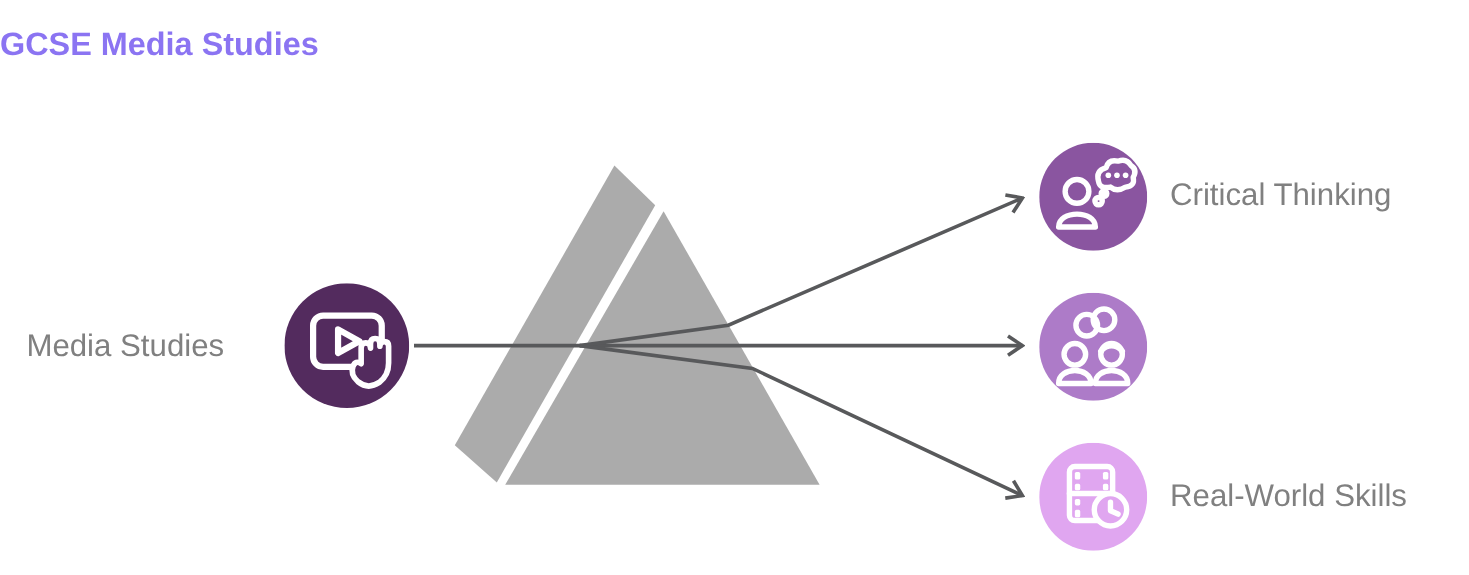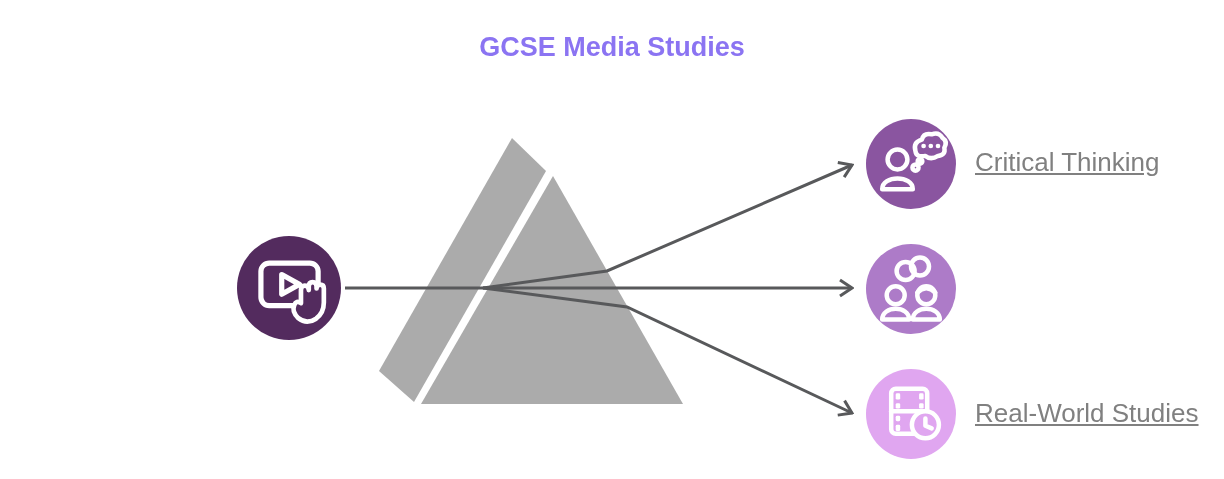--- a/index.html
+++ b/index.html
@@ -5,32 +5,29 @@
   html,body{margin:0;padding:0;background:#ffffff;}
   #canvas{
     position:relative;
     width:1224px;height:479px;
     background:#ffffff;
     font-family:"Liberation Sans", sans-serif;
     overflow:hidden;
   }
   .title{
     position:absolute;top:22px;left:0;right:0;
-    text-align:center;
     font-size:27px;font-weight:bold;
     color:#8b74f2;
-    margin-top:10px;
   }
   .side-label{
     position:absolute;
     font-size:26px;
     color:#808080;
     white-space:nowrap;
     line-height:30px;
-    text-decoration:underline;
   }
   #label-media{left:22px;top:273px;}
   #label-critical{left:975px;top:147px;}
   #label-creativity{left:975px;top:273px;}
   #label-realworld{left:975px;top:398px;}
   .node{position:absolute;}
   #node-media{left:237px;top:236px;width:104px;height:104px;}
   #node-critical{left:866px;top:119px;width:90px;height:90px;}
   #node-creativity{left:866px;top:244px;width:90px;height:90px;}
   #node-realworld{left:866px;top:369px;width:90px;height:90px;}
@@ -39,20 +36,21 @@
   .glyph-fill{fill:#ffffff;stroke:none;}
   #overlay{position:absolute;left:0;top:0;width:1224px;height:479px;}
 </style>
 </head>
 <body>
 
 <div id="canvas">
 
   <div class="title">GCSE Media Studies</div>
 
+  <div class="side-label" id="label-media">Media Studies</div>
 
   <svg id="overlay" viewBox="0 0 1224 479" xmlns="http://www.w3.org/2000/svg">
     <defs>
       <marker id="arrow" viewBox="-14 -10 16 20" refX="0" refY="0" markerWidth="16" markerHeight="20" orient="auto" markerUnits="userSpaceOnUse">
         <path d="M-12 -8 L0 0 L-12 8" fill="none" stroke-width="3" stroke="#58595b"></path>
       </marker>
     </defs>
 
     <polygon points="512,138 546,171 414,402 379,371" fill="#ababab"></polygon>
     <polygon points="553,176 683,404 421,404" fill="#ababab"></polygon>
@@ -107,15 +105,15 @@
       <rect class="glyph-fill" x="33" y="27" width="5" height="7" rx="1.5"></rect>
       <rect class="glyph-fill" x="33" y="38" width="5" height="6" rx="1.5"></rect>
       <rect class="glyph-fill" x="33" y="52" width="5" height="6" rx="1.5"></rect>
       <rect class="glyph-fill" x="33" y="62" width="5" height="7" rx="1.5"></rect>
       <rect class="glyph-fill" x="59" y="27" width="5" height="7" rx="1.5"></rect>
       <rect class="glyph-fill" x="59" y="38" width="5" height="6" rx="1.5"></rect>
       <circle cx="66" cy="62" r="15" stroke="#ffffff" stroke-width="5" fill="#e0a6f0"></circle>
       <path class="glyph" d="M66 55 L66 63 L73 66" stroke-width="4"></path>
     </svg>
   </div>
-  <div class="side-label" id="label-realworld">Real-World Studies</div>
+  <div class="side-label" id="label-realworld">Real-World Skills</div>
 
 </div>
 
 </body></html>

